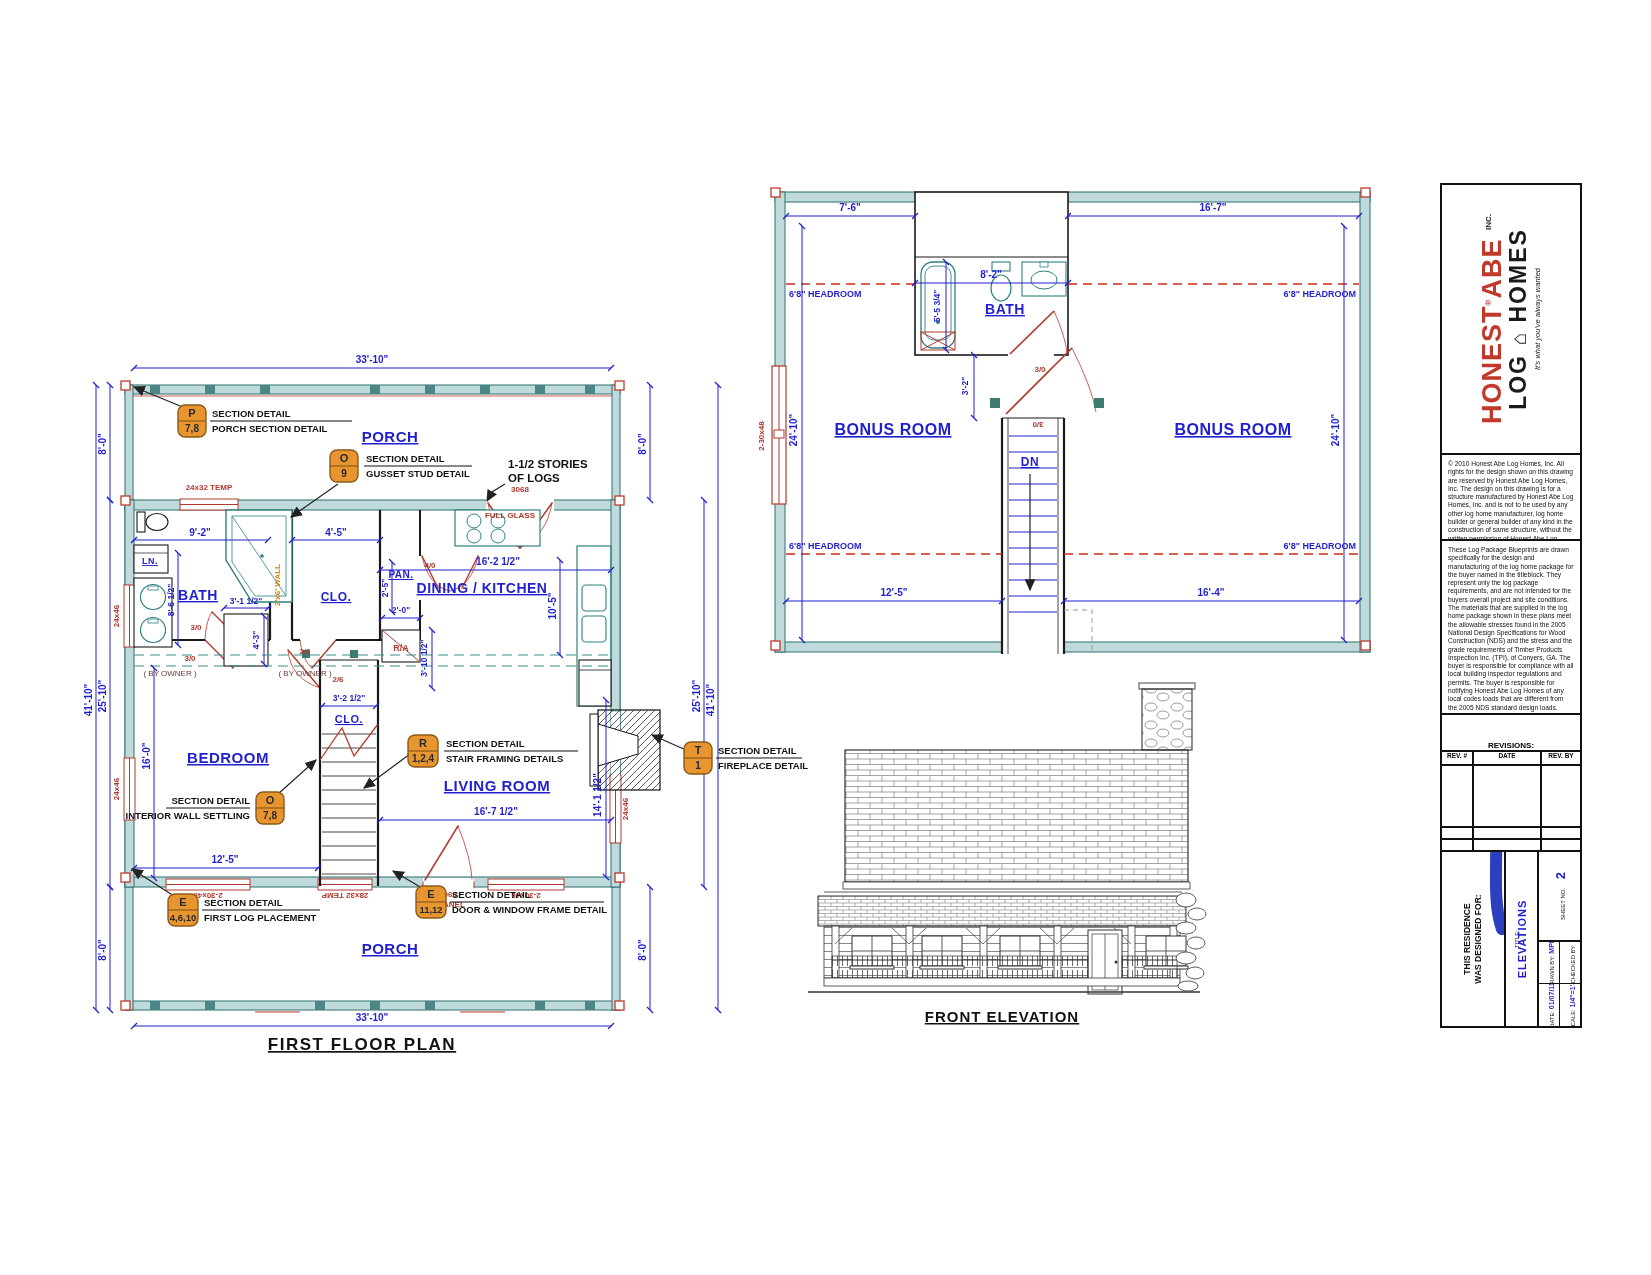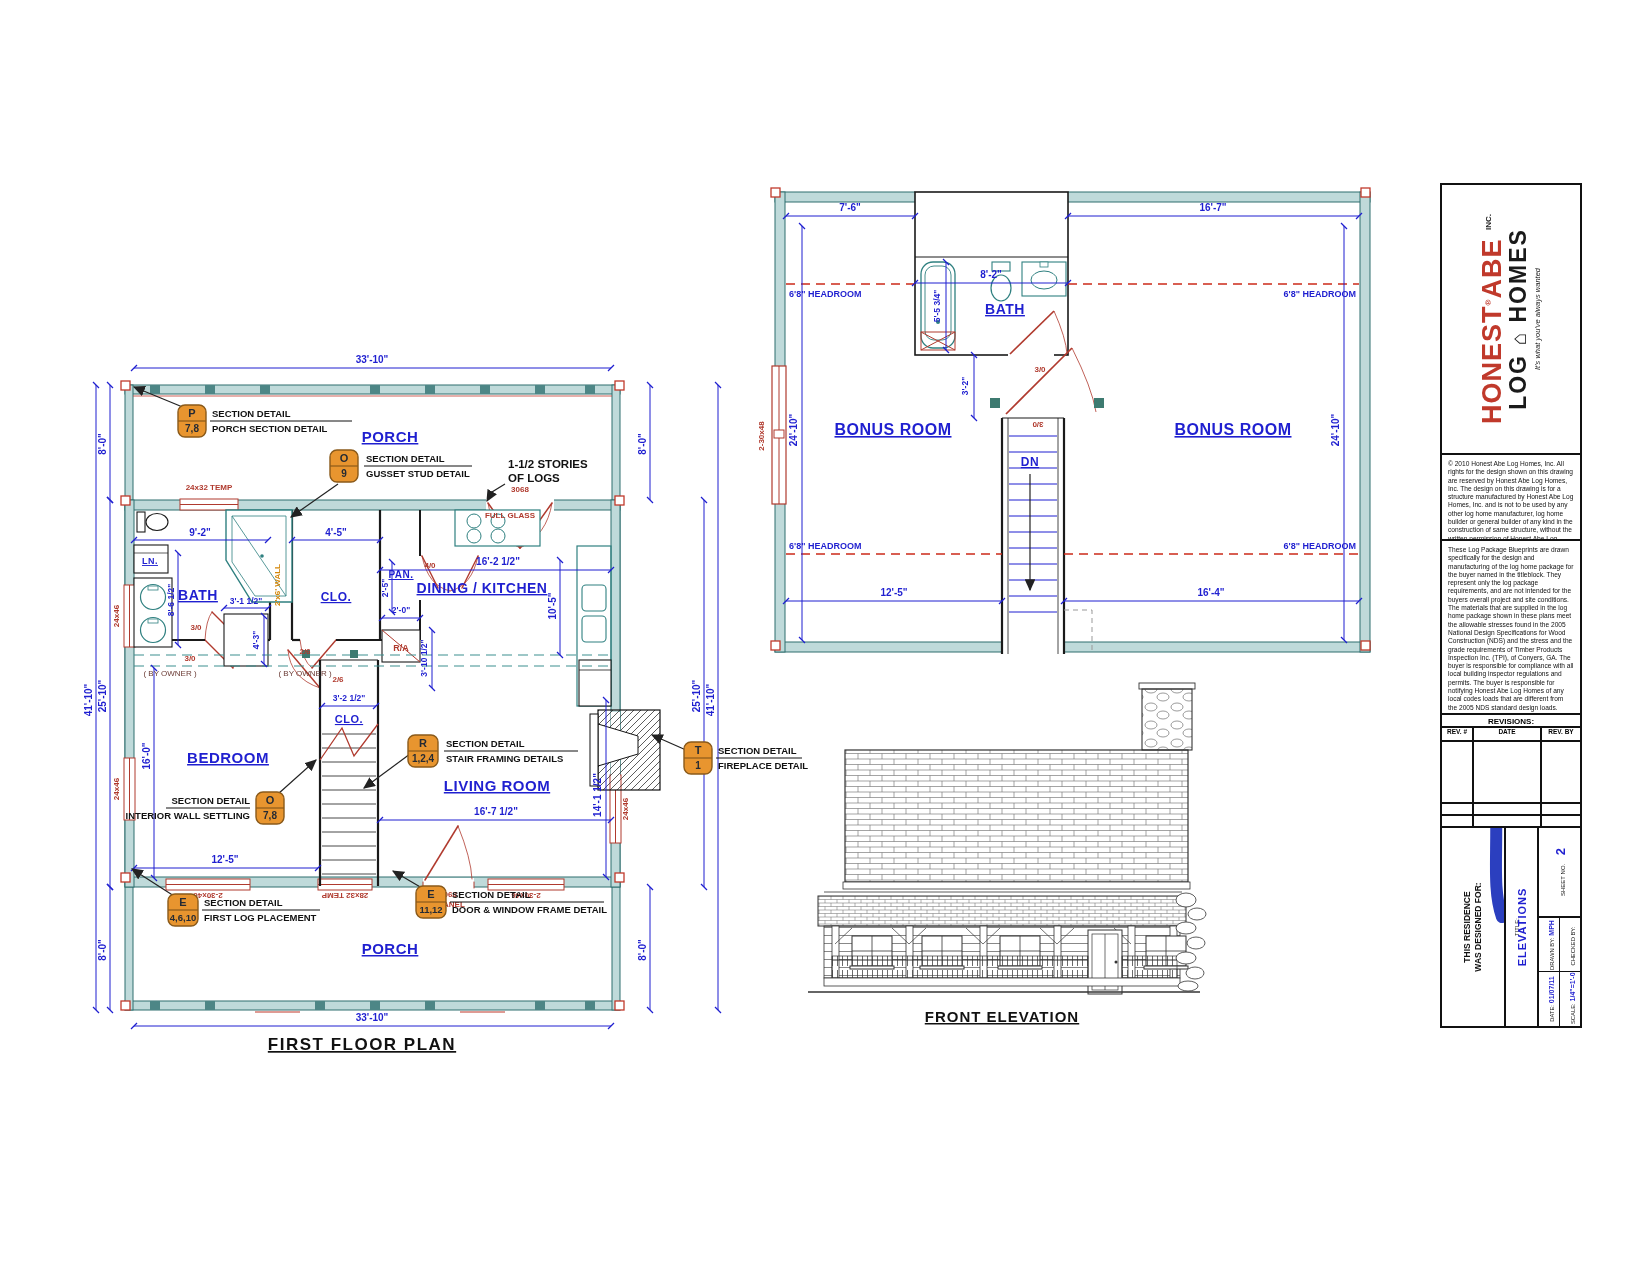--- a/index.html
+++ b/index.html
@@ -47,21 +47,21 @@
   .tbsec{border-bottom:2px solid #111;box-sizing:border-box;position:relative;overflow:hidden;}
   .rbox{position:absolute;left:50%;top:50%;transform:translate(-50%,-50%) rotate(-90deg);
         white-space:nowrap;text-align:center;}
   .lg1{font-size:27px;font-weight:bold;color:#c0392b;letter-spacing:1px;line-height:1;}
   .lg1 .inc{font-size:8px;color:#222;vertical-align:super;letter-spacing:0;}
   .lg1 .reg{font-size:8px;color:#c0392b;vertical-align:super;}
   .lg2{font-size:23px;font-weight:bold;color:#1a1a1a;letter-spacing:2px;line-height:1.05;}
   .lg2 .house{color:#1a1a1a;font-size:21px;}
   .lgtag{font-size:7.5px;font-style:italic;color:#1a1a1a;margin-top:3px;}
   .fine{font-size:6.6px;line-height:1.26;color:#111;padding:5px 6px;text-align:left;}
-  .revh{font-size:8px;font-weight:bold;text-align:center;line-height:13px;}
+  .revh{font-size:8px;font-weight:bold;text-align:center;line-height:13px;margin-top:24px;}
   .revgrid{display:flex;height:100%;}
   .revgrid>div{box-sizing:border-box;border-right:2px solid #111;font-size:6.5px;font-weight:bold;
                text-align:center;}
   .revgrid>div:last-child{border-right:none;}
   .rc1{width:32px;} .rc2{width:68px;} .rc3{flex:1;}
   #tb-bottom{flex:1;display:flex;border-bottom:none;}
   .tbcol{box-sizing:border-box;border-right:2px solid #111;position:relative;overflow:hidden;}
   .tbcol:last-child{border-right:none;}
   .desline{font-size:8.5px;font-weight:bold;color:#111;line-height:1.3;}
   .tlabel{font-size:6px;color:#111;position:absolute;left:2px;top:50%;transform:translateY(-50%) rotate(-90deg);}

